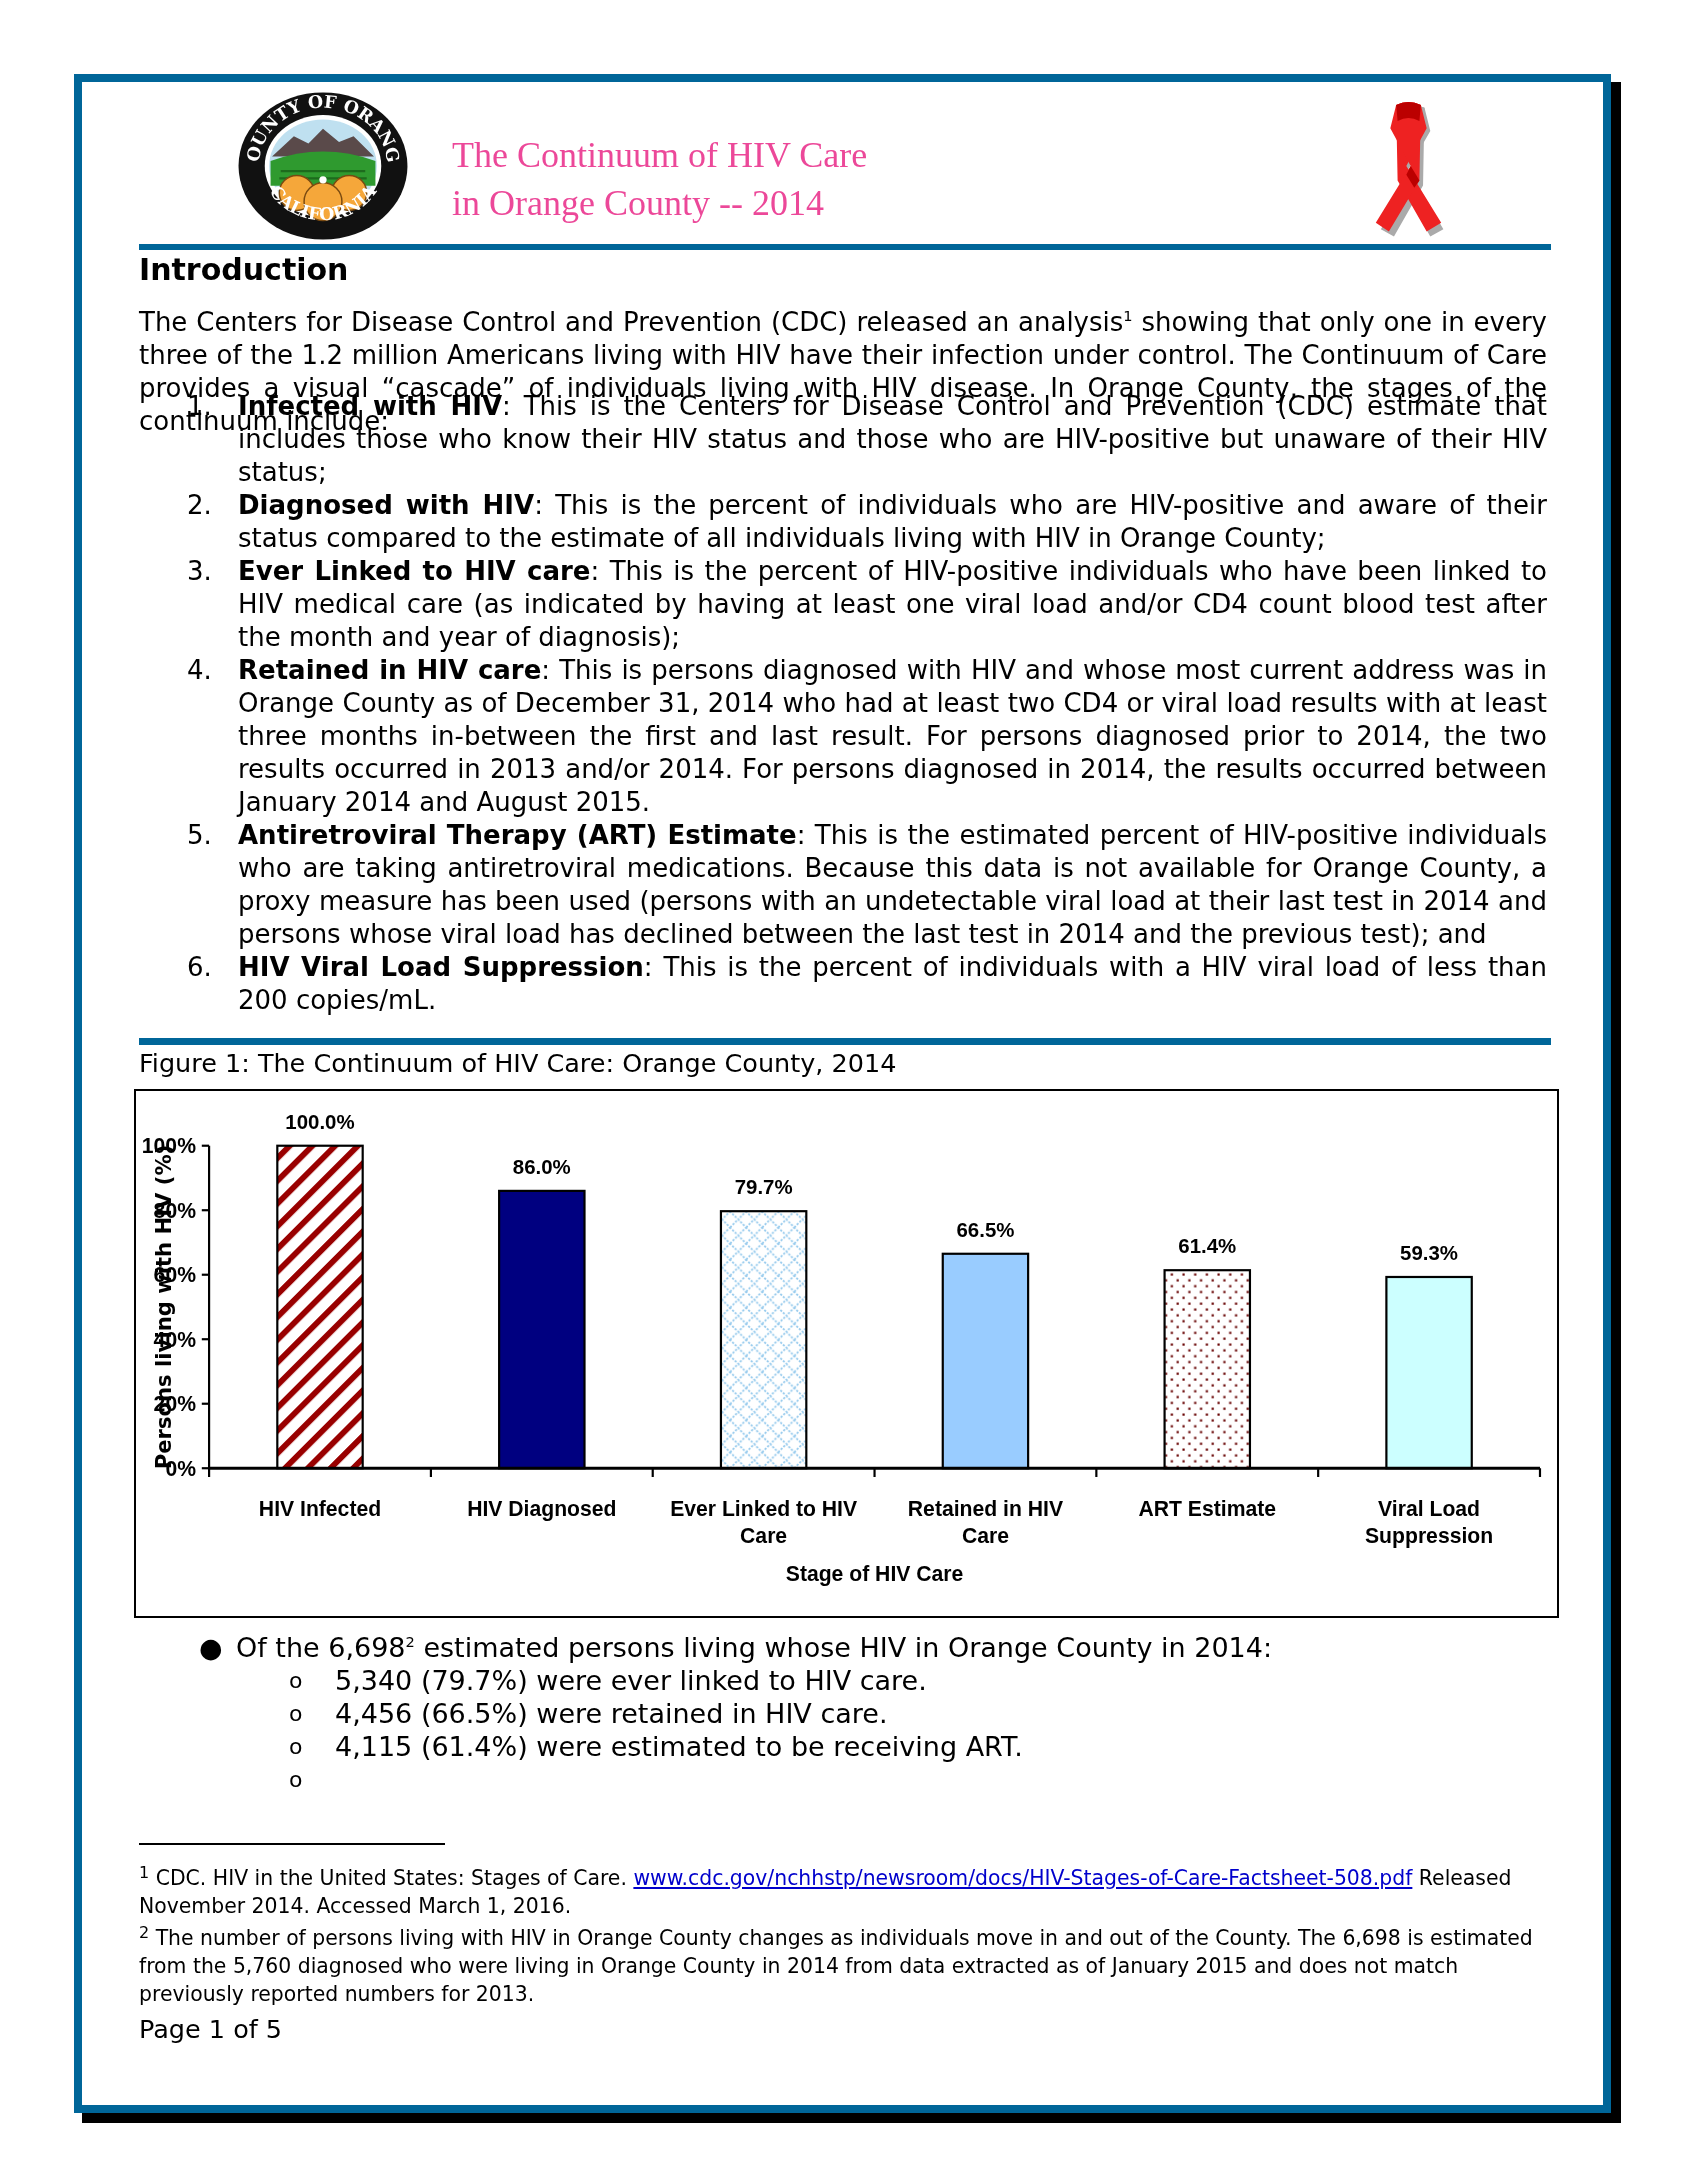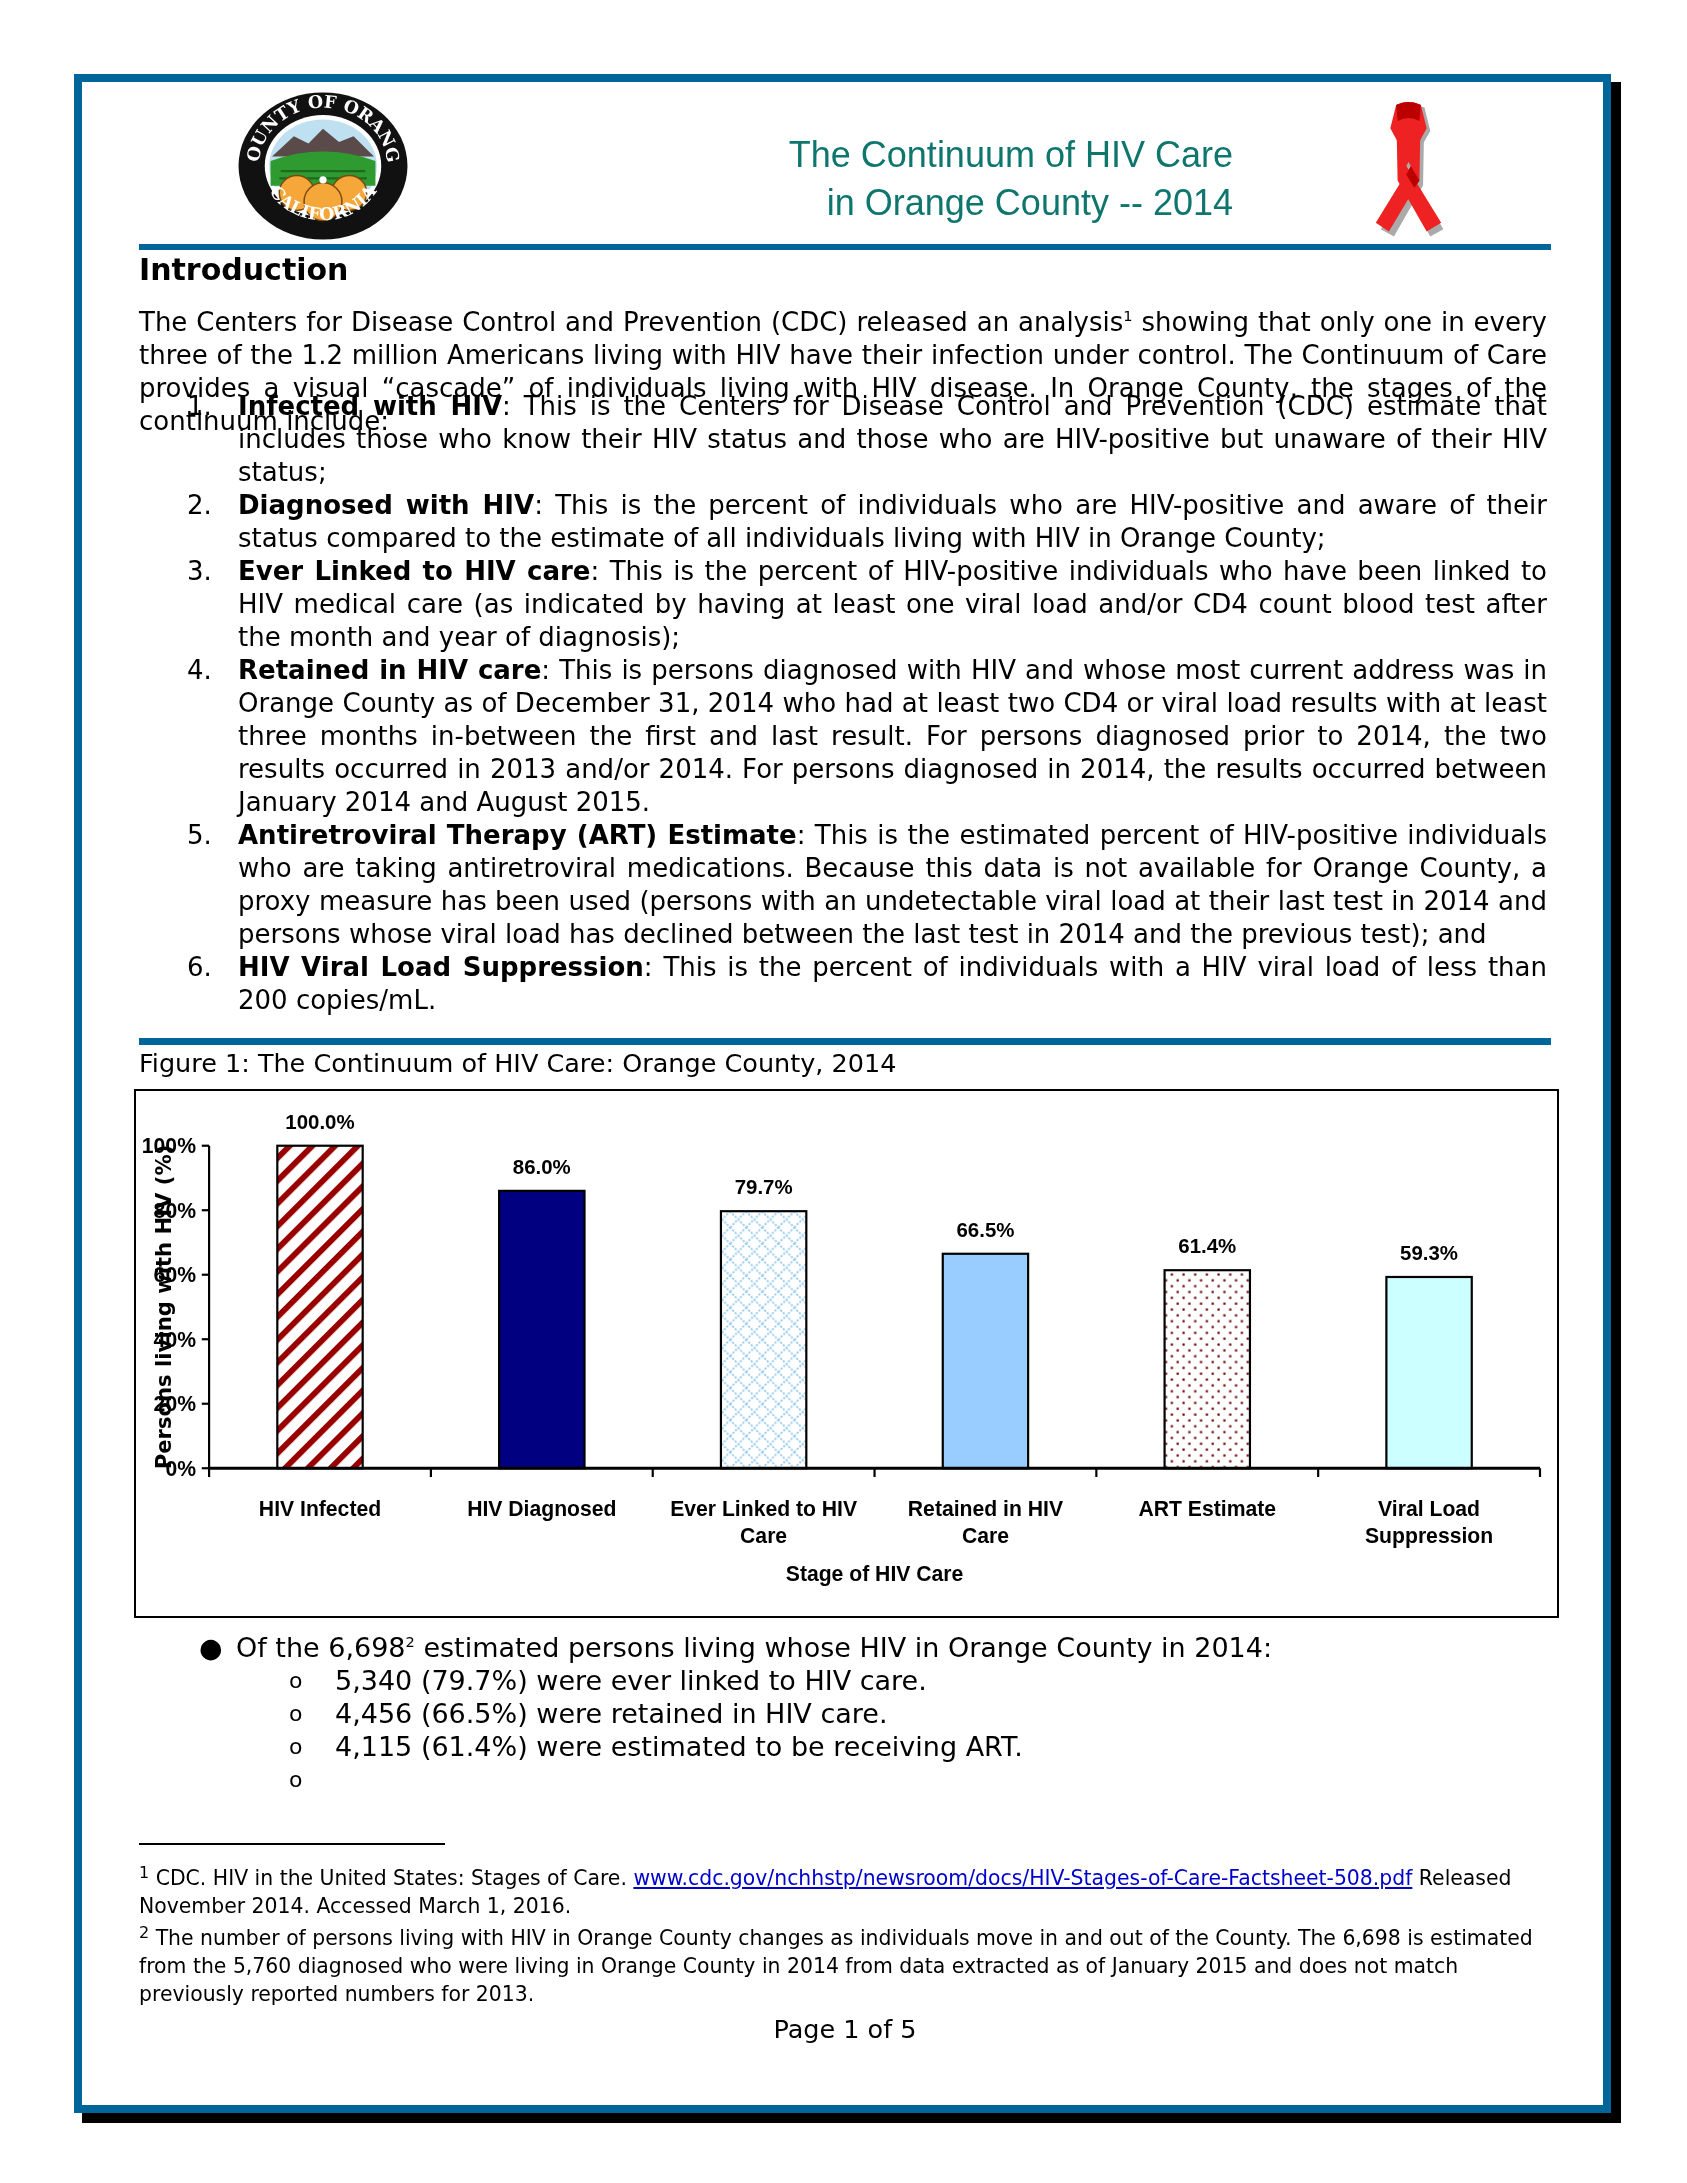--- a/index.html
+++ b/index.html
@@ -4,43 +4,43 @@
 <style>
   html, body { margin: 0; padding: 0; background: #ffffff; }
   body { width: 1687px; height: 2183px; position: relative; overflow: hidden;
          font-family: "DejaVu Sans", sans-serif; color: #000; }
   .shadow { position: absolute; left: 82px; top: 82px; width: 1539px; height: 2041px; background: #000; }
   .frame { position: absolute; left: 74px; top: 74px; width: 1521px; height: 2023px;
            border: 8.8px solid #006699; background: #fff; }
   .abs { position: absolute; }
   .seal { left: 237px; top: 91px; width: 172px; height: 150px; }
   .ribbon { left: 1354px; top: 99px; width: 109px; height: 142px; }
-  .title { left: 452px; top: 131px; width: 781px; text-align: right; color: #0f766e;
-           font-size: 36px; line-height: 48px; font-family: Liberation Sans, sans-serif; }
+  .title { left: 452px; top: 131px; width: 781px; text-align: left; color: #ec4899;
+           font-size: 36px; line-height: 48px; font-family: Liberation Serif, serif; }
   .rule { background: #006699; }
   .h-intro { left: 139px; top: 252px; width: 1412px; font-weight: bold; font-size: 30px; }
   .para { left: 139px; width: 1408px; font-size: 26px; line-height: 33px; text-align: justify; }
   .para sup, .bul sup { font-size: 14.6px; vertical-align: 10.2px; line-height: 0; }
   .list { left: 139px; top: 390px; width: 1408px; font-size: 26px; line-height: 33px; }
   .li { position: relative; padding-left: 99px; text-align: justify; }
   .li .num { position: absolute; left: 48px; top: 0; }
   .li b { font-weight: bold; }
   .fig-title { left: 139px; top: 1048px; font-weight: normal; font-size: 25.5px; }
   .chart-box { left: 134px; top: 1089px; width: 1421px; height: 525px; border: 2.2px solid #000; background: #fff; }
   .chart { position: absolute; left: 0; top: 0; width: 1426px; height: 529px; }
   .bul { left: 139px; top: 1631px; font-size: 27px; line-height: 33px; width: 1386px; }
   .bul .row { position: relative; padding-left: 97px; }
   .bul .row .dot { position: absolute; left: 60px; top: 0; }
   .bul .sub { position: relative; padding-left: 196px; }
   .bul .sub .circ { position: absolute; left: 150px; top: 0; font-size: 22px; }
   .fn-rule { left: 139px; top: 1843px; width: 306px; height: 2.2px; background: #000; }
   .fn { left: 139px; width: 1412px; font-size: 20.4px; line-height: 28px; }
   .fn sup { font-size: 16px; vertical-align: 7.3px; line-height: 0; }
   .fn a { color: #0000cc; text-decoration: underline; }
-  .page { left: 139px; top: 2014px; width: 1412px; text-align: center; font-size: 25.5px; }
+  .page { left: 139px; top: 2014px; width: 1412px; text-align: left; font-size: 25.5px; }
 </style>
 </head>
 <body>
 
 <div class="shadow"></div>
 <div class="frame"></div>
 
 <div class="abs seal">
   <svg width="172" height="150" viewBox="0 0 236 206">
     <ellipse cx="118" cy="103" rx="116" ry="101" fill="#111"></ellipse>

